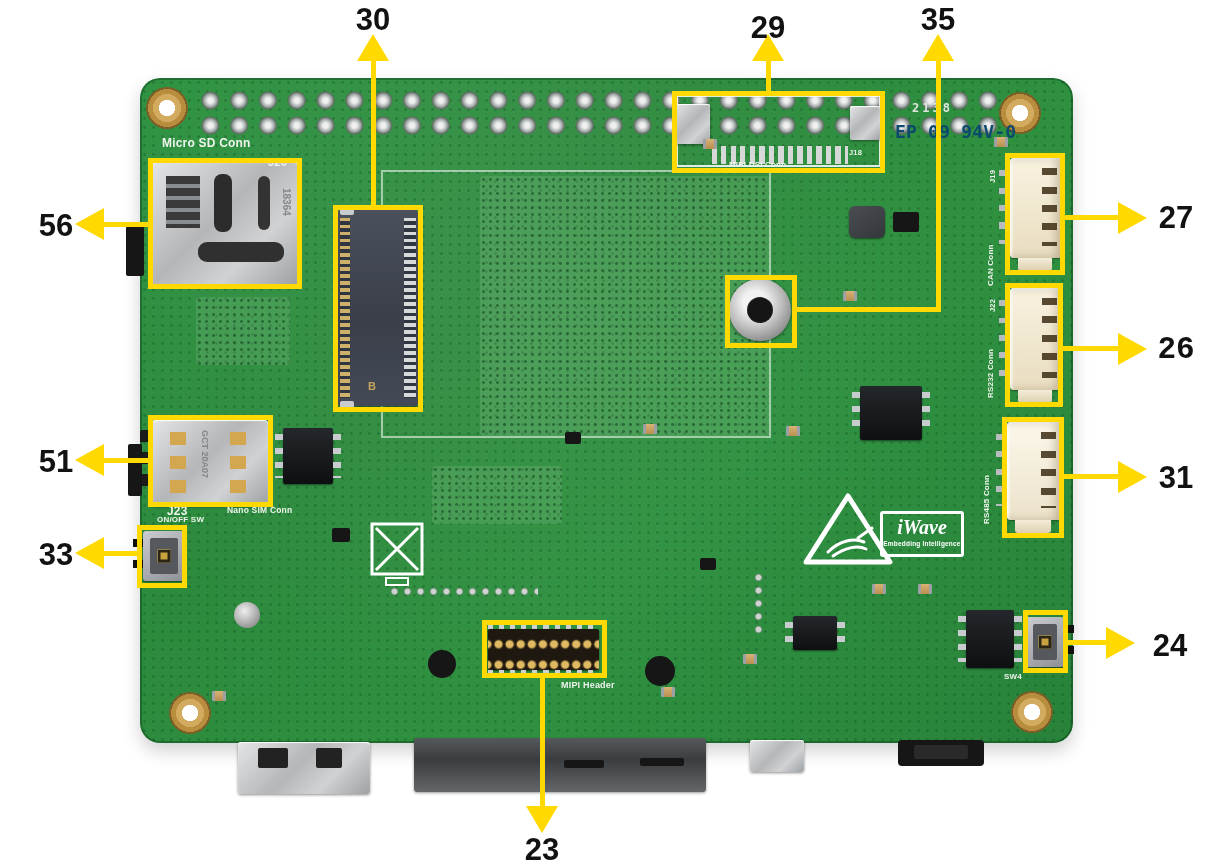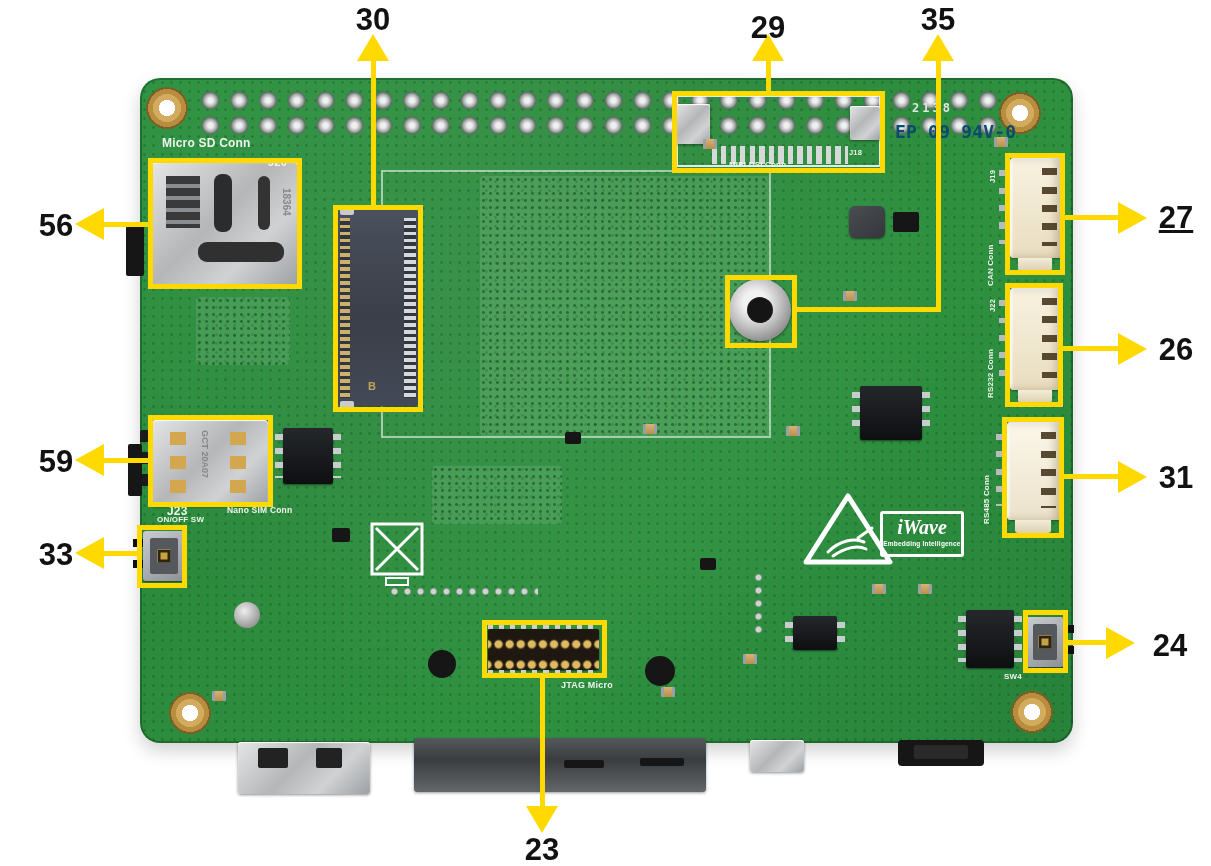--- a/index.html
+++ b/index.html
@@ -262,21 +262,21 @@
   <div class="silk" style="left:729px;top:160px;font-size:8px;">MIPI DSI Conn</div>
   <div class="silk" style="left:849px;top:148px;font-size:7.5px;">J18</div>
   <div class="silk mono" style="left:912px;top:101px;font-size:12px;letter-spacing:3px;color:#dfe6df;">2138</div>
   <div class="silk mono" style="left:895px;top:121px;font-size:18px;color:#0c4a6e;text-align:right;">EP 09 94V-0</div>
   <div class="silk vsilk" style="left:988px;top:155px;height:28px;font-size:7.5px;">J19</div>
   <div class="silk vsilk" style="left:986px;top:220px;height:66px;font-size:8px;">CAN Conn</div>
   <div class="silk vsilk" style="left:988px;top:286px;height:26px;font-size:7.5px;">J22</div>
   <div class="silk vsilk" style="left:986px;top:312px;height:86px;font-size:8px;">RS232 Conn</div>
   <div class="silk vsilk" style="left:982px;top:436px;height:88px;font-size:8px;">RS485 Conn</div>
   <div class="silk" style="left:1004px;top:672px;font-size:8px;">SW4</div>
-  <div class="silk" style="left:561px;top:680px;font-size:9px;">JTAG Micro</div>
+  <div class="silk" style="left:561px;top:680px;font-size:9px;">MIPI Header</div>
   <div class="silk" style="left:167px;top:504px;font-size:12px;">J23</div>
   <div class="silk" style="left:157px;top:515px;font-size:8px;">ON/OFF SW</div>
   <div class="silk" style="left:227px;top:505px;font-size:8.5px;">Nano SIM Conn</div>
 
   <div class="cbox" style="left:482px;top:620px;width:125px;height:58px;"></div>
   <div class="ln" style="left:540px;top:678px;width:5px;height:128px;"></div>
   <div class="ah ah-d" style="left:526px;top:806px;"></div>
   <div class="num" style="left:518px;top:834px;">23</div>
 
   <div class="cbox" style="left:1023px;top:610px;width:45px;height:63px;"></div>
@@ -285,26 +285,26 @@
   <div class="num" style="left:1146px;top:630px;">24</div>
 
   <div class="cbox" style="left:1002px;top:417px;width:62px;height:121px;"></div>
   <div class="ln" style="left:1064px;top:474px;width:54px;height:5px;"></div>
   <div class="ah ah-r" style="left:1118px;top:461px;"></div>
   <div class="num" style="left:1152px;top:462px;">31</div>
 
   <div class="cbox" style="left:1005px;top:283px;width:58px;height:124px;"></div>
   <div class="ln" style="left:1063px;top:346px;width:55px;height:5px;"></div>
   <div class="ah ah-r" style="left:1118px;top:333px;"></div>
-  <div class="num" style="left:1152px;top:334px;">26</div>
+  <div class="num" style="left:1152px;top:334px;font-family:Liberation Mono, monospace;">26</div>
 
   <div class="cbox" style="left:1005px;top:153px;width:60px;height:122px;"></div>
   <div class="ln" style="left:1065px;top:215px;width:53px;height:5px;"></div>
   <div class="ah ah-r" style="left:1118px;top:202px;"></div>
-  <div class="num" style="left:1152px;top:202px;text-decoration:underline;">27</div>
+  <div class="num" style="left:1152px;top:202px;">27</div>
 
   <div class="cbox" style="left:725px;top:275px;width:72px;height:73px;"></div>
   <div class="ln" style="left:797px;top:307px;width:144px;height:5px;"></div>
   <div class="ln" style="left:936px;top:60px;width:5px;height:252px;"></div>
   <div class="ah ah-u" style="left:922px;top:34px;"></div>
   <div class="num" style="left:914px;top:4px;">35</div>
 
   <div class="cbox" style="left:672px;top:91px;width:213px;height:82px;"></div>
   <div class="ln" style="left:766px;top:60px;width:5px;height:31px;"></div>
   <div class="ah ah-u" style="left:752px;top:34px;"></div>
@@ -316,20 +316,20 @@
   <div class="num" style="left:349px;top:4px;">30</div>
 
   <div class="cbox" style="left:148px;top:158px;width:154px;height:131px;"></div>
   <div class="ln" style="left:104px;top:222px;width:44px;height:5px;"></div>
   <div class="ah ah-l" style="left:75px;top:208px;"></div>
   <div class="num" style="left:32px;top:210px;">56</div>
 
   <div class="cbox" style="left:148px;top:415px;width:125px;height:92px;"></div>
   <div class="ln" style="left:104px;top:458px;width:44px;height:5px;"></div>
   <div class="ah ah-l" style="left:75px;top:444px;"></div>
-  <div class="num" style="left:32px;top:446px;">59</div>
+  <div class="num" style="left:32px;top:446px;">51</div>
 
   <div class="cbox" style="left:137px;top:525px;width:50px;height:63px;"></div>
   <div class="ln" style="left:104px;top:551px;width:33px;height:5px;"></div>
   <div class="ah ah-l" style="left:75px;top:537px;"></div>
   <div class="num" style="left:32px;top:539px;">33</div>
 
 </div>
 
 </body></html>

